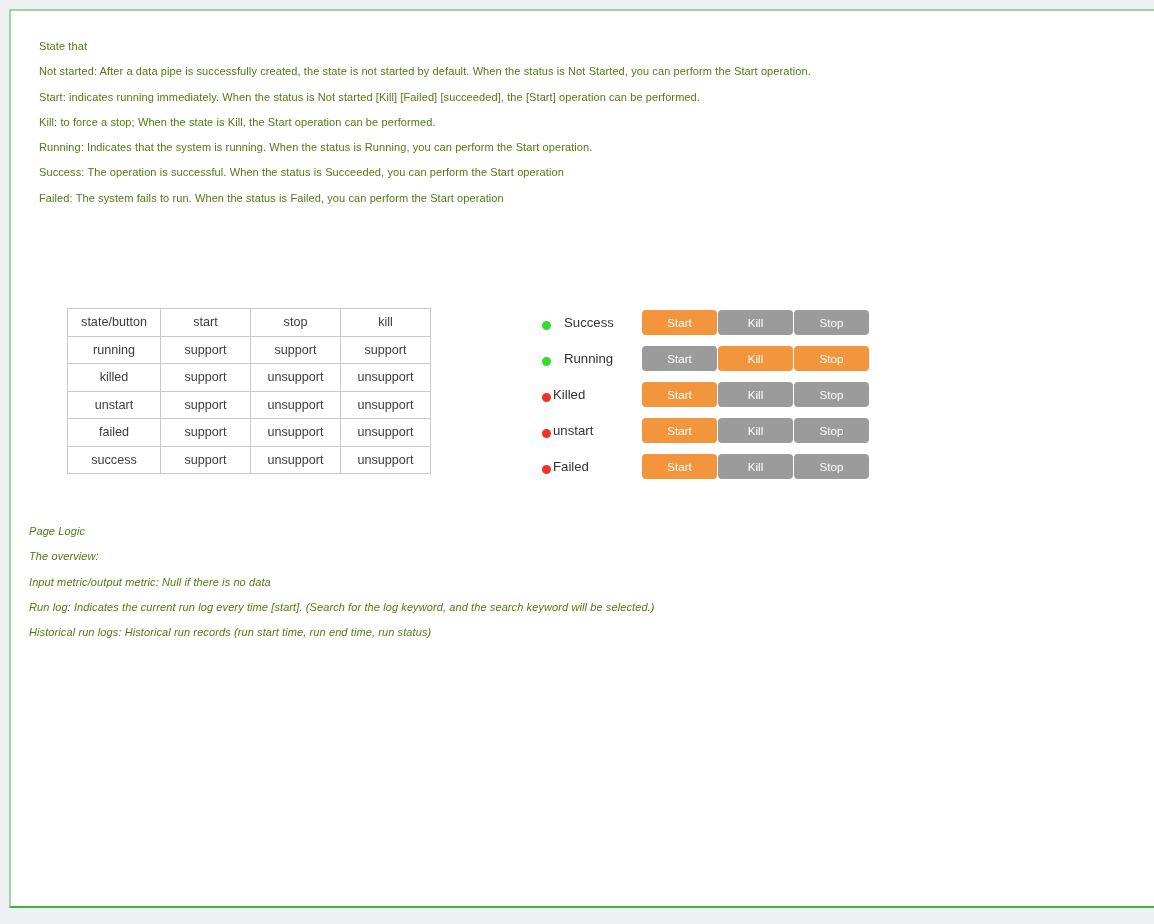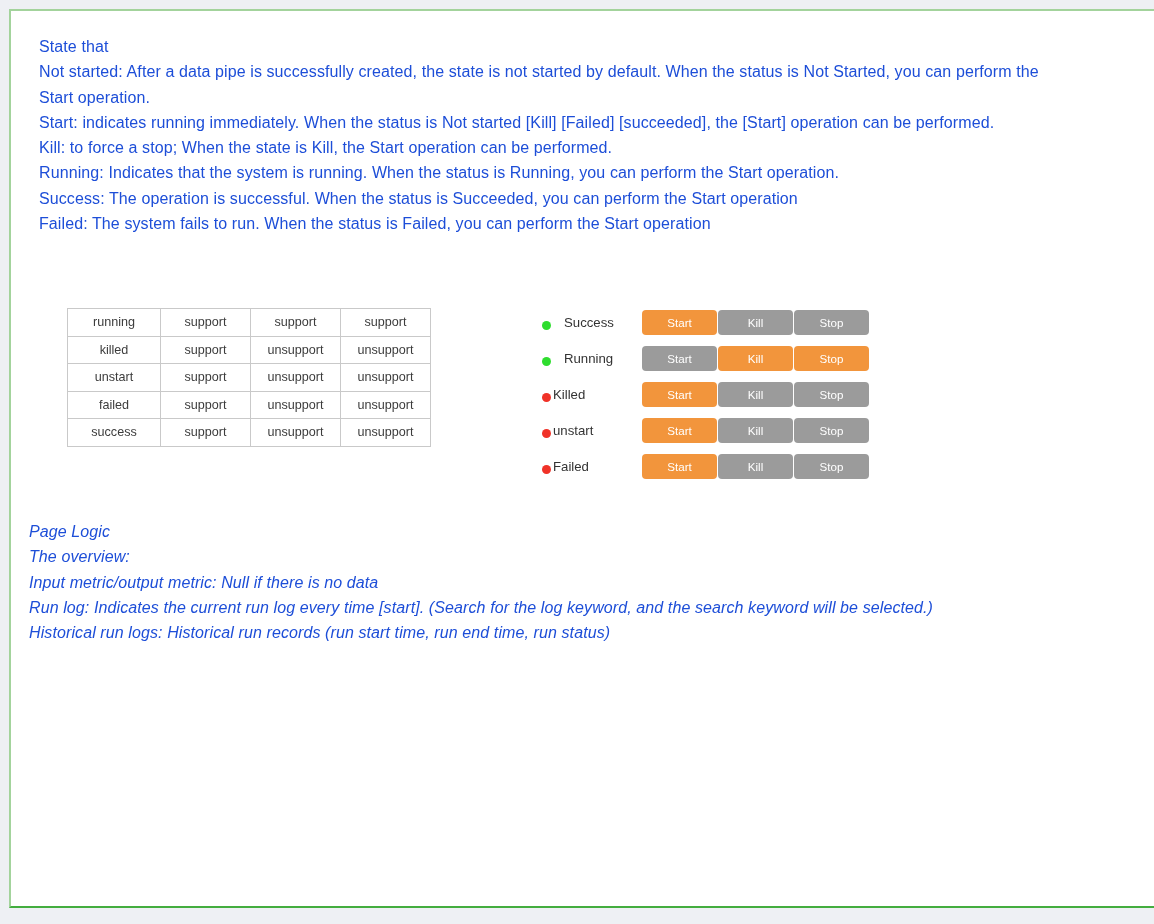--- a/index.html
+++ b/index.html
@@ -23,23 +23,23 @@
     height: 899px;
     background: #ffffff;
     border: 2px solid #a3d39c;
     border-bottom-color: #43ad3f;
     box-sizing: border-box;
   }
 
   
   .prose {
     position: absolute;
-    font-size: 16px;
+    font-size: 11px;
     line-height: 25.3px;
-    color: #1d4ed8;
+    color: #4d7c0f;
     white-space: pre-wrap;
     letter-spacing: 0.1px;
   }
   #intro-block { left: 28px; top: 23px; width: 1000px; }
   #logic-block { left: 18px; top: 508px; width: 1100px; font-style: italic; }
   .prose .line { display: block; }
 
   
   #state-matrix {
     position: absolute;
@@ -116,20 +116,26 @@
 </head>
 <body>
 
 <div id="doc-frame">
 
   <div id="intro-block" class="prose"><span class="line">State that</span><span class="line">Not started: After a data pipe is successfully created, the state is not started by default. When the status is Not Started, you can perform the Start operation.</span><span class="line">Start: indicates running immediately. When the status is Not started [Kill] [Failed] [succeeded], the [Start] operation can be performed.</span><span class="line">Kill: to force a stop; When the state is Kill, the Start operation can be performed.</span><span class="line">Running: Indicates that the system is running. When the status is Running, you can perform the Start operation.</span><span class="line">Success: The operation is successful. When the status is Succeeded, you can perform the Start operation</span><span class="line">Failed: The system fails to run. When the status is Failed, you can perform the Start operation</span></div>
 
   <table id="state-matrix">
     <tbody>
         <tr>
+          <td class="c0">state/button</td>
+          <td class="c1">start</td>
+          <td class="c2">stop</td>
+          <td class="c3">kill</td>
+        </tr>
+        <tr>
           <td class="c0">running</td>
           <td class="c1">support</td>
           <td class="c2">support</td>
           <td class="c3">support</td>
         </tr>
         <tr>
           <td class="c0">killed</td>
           <td class="c1">support</td>
           <td class="c2">unsupport</td>
           <td class="c3">unsupport</td>

